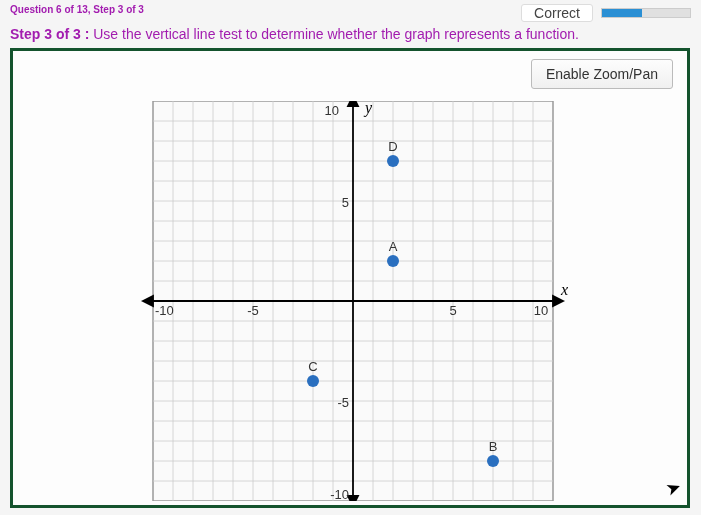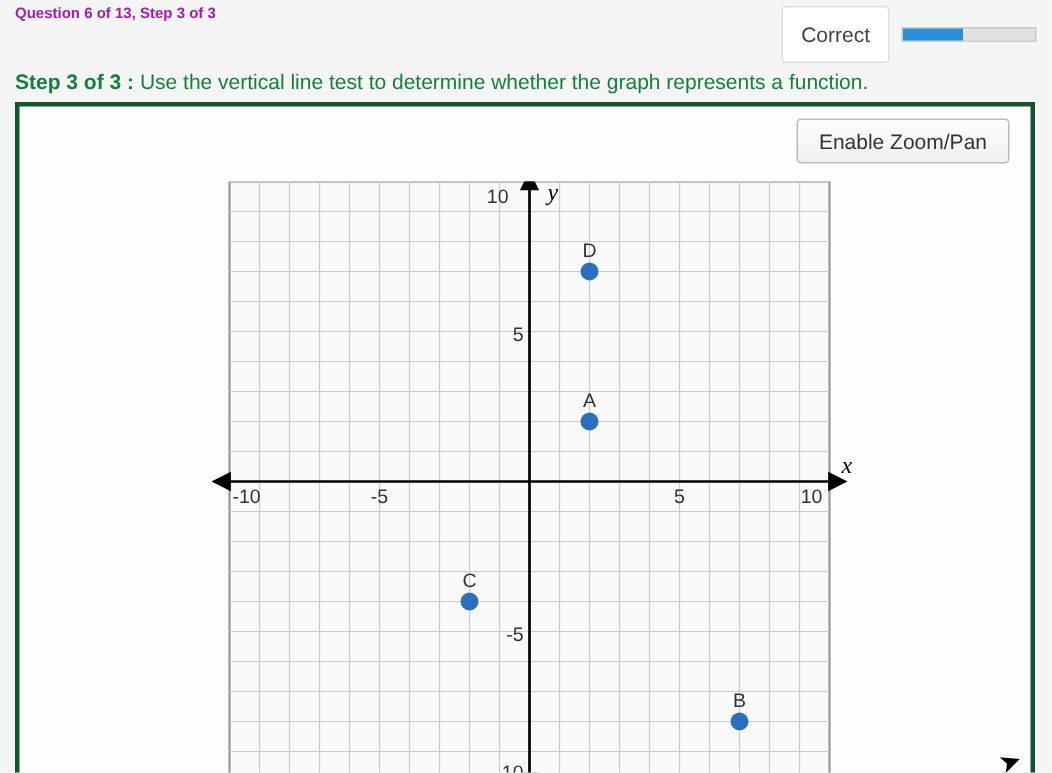--- a/index.html
+++ b/index.html
@@ -23,40 +23,40 @@
     }
     .top-right {
       display: flex;
       align-items: center;
       gap: 8px;
     }
     .correct-box {
       background: #fff;
       border: 1px solid #ddd;
       border-radius: 3px;
-      padding: 10px 12px;
+      padding: 0 12px;
       font-size: 14px;
       color: #444;
     }
     .progress-bar {
       width: 90px;
       height: 10px;
       background: #e0e0e0;
       border: 1px solid #ccc;
       position: relative;
     }
     .progress-fill {
       background: #2a8fd4;
       height: 100%;
       width: 46%;
     }
     .step-text {
       padding: 2px 10px 6px 10px;
       font-size: 14px;
-      color: #15803d;
+      color: #a21caf;
     }
     .step-text b { font-weight: bold; }
     .graph-area {
       position: relative;
       width: 680px;
       height: 460px;
       margin: 0 10px;
       background: #fdfdfd;
       border: 3px solid #14532d;
     }

